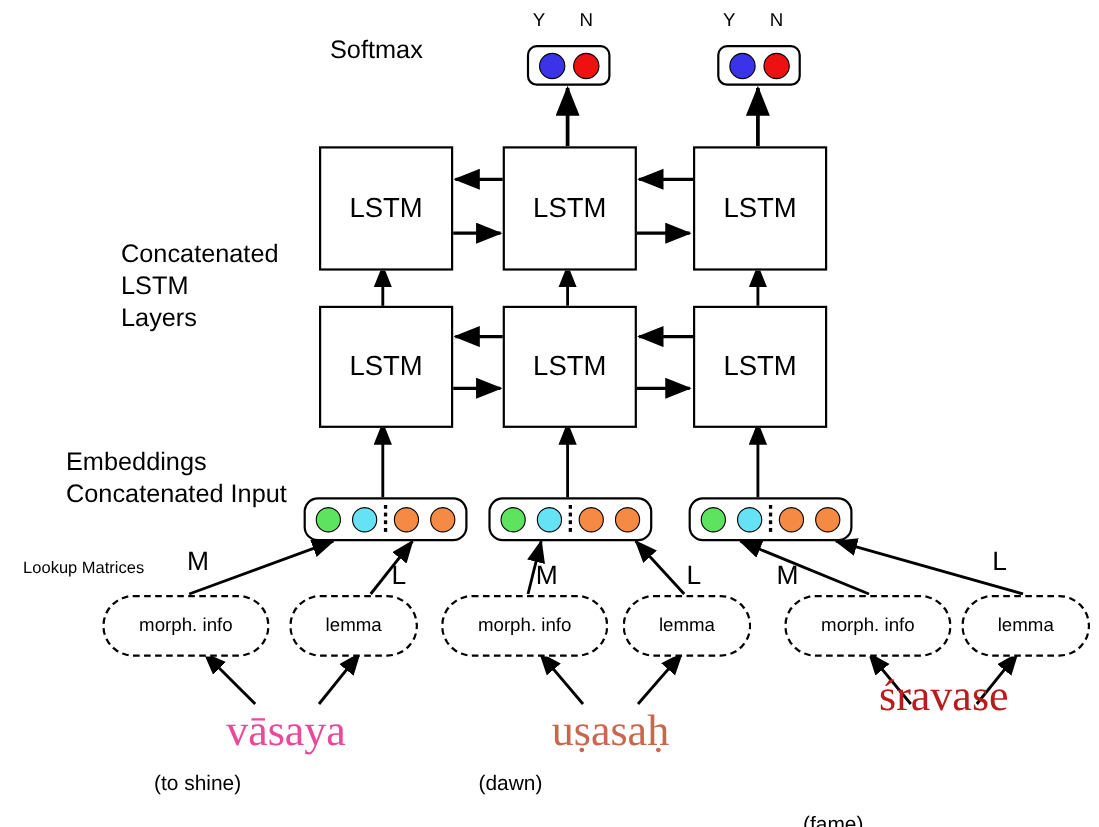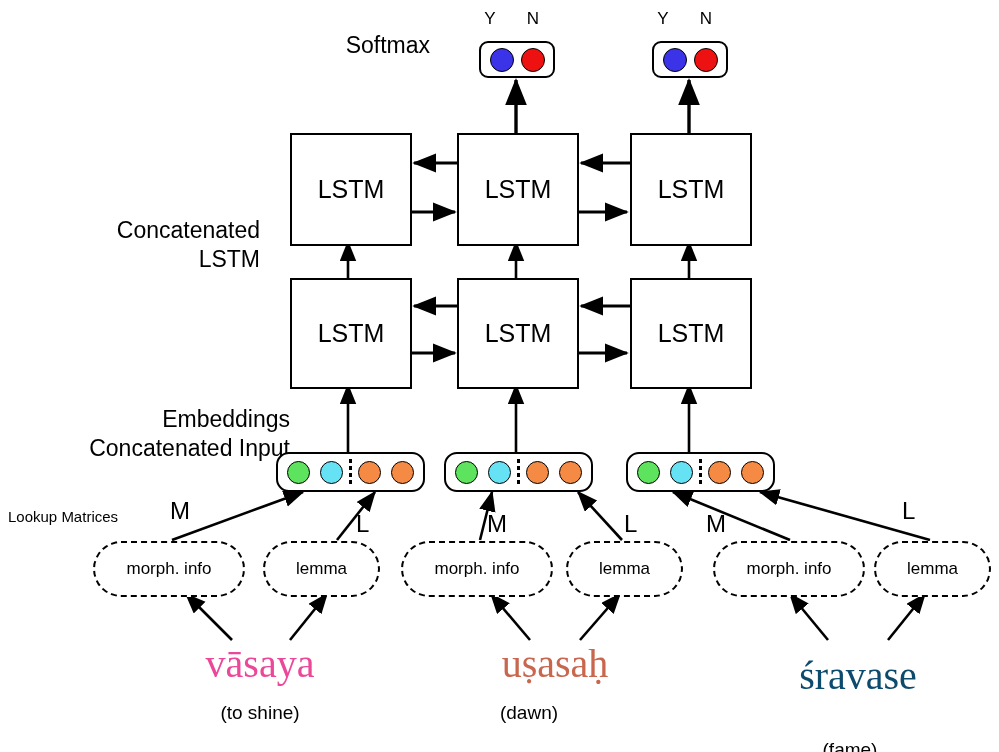--- a/index.html
+++ b/index.html
@@ -2,22 +2,22 @@
 <html><head>
 <meta charset="utf-8">
 <style>
   html,body{margin:0;padding:0;background:#fff;}
   body{width:999px;height:752px;font-family:"Liberation Sans",sans-serif;color:#000;overflow:hidden;}
   #stage{position:relative;width:999px;height:752px;background:#fff;}
 
   
   .lbl{position:absolute;white-space:pre;color:#000;}
   .lbl-multiline{position:absolute;color:#000;text-align:center;line-height:1.22;}
-  .side-label{font-size:23px;text-align:right;line-height:1.25;}
-  .small-label{font-size:15px;}
+  .side-label{font-size:23px;text-align:left;line-height:1.25;}
+  .small-label{font-size:15px;margin-left:13px;}
   .yn{font-size:17px;text-align:center;}
   .ml{font-size:24px;}
 
   
   .lstm{position:absolute;border:2.2px solid #000;background:#fff;
         display:flex;align-items:center;justify-content:center;
         font-size:25px;font-family:"Liberation Sans",sans-serif;color:#000;}
 
   
   .softmax{position:absolute;border:2.2px solid #000;border-radius:9px;background:#fff;
@@ -33,21 +33,21 @@
            background-size:3px 7px;background-repeat:repeat-y;}
 
   
   .lookup{position:absolute;border:2.4px dashed #000;border-radius:28px;background:#fff;
           display:flex;align-items:center;justify-content:center;
           font-size:17px;color:#000;}
 
   
   .sans{position:absolute;font-family:"Liberation Serif",serif;font-size:40px;
         text-align:center;white-space:nowrap;}
-  .gloss{position:absolute;font-size:19px;text-align:center;white-space:nowrap;color:#000;}
+  .gloss{position:absolute;font-size:19px;text-align:left;white-space:nowrap;color:#000;}
 
   
   #arrows{position:absolute;left:0;top:0;width:999px;height:752px;pointer-events:none;}
 </style>
 </head>
 <body>
 
 <div id="stage">
 
   <svg id="arrows" viewBox="0 0 999 752">
@@ -116,20 +116,21 @@
   <div class="lbl yn" style="left:652px;top:9px;width:22px;">Y</div>
   <div class="lbl yn" style="left:695px;top:9px;width:22px;">N</div>
   <div class="softmax" style="left:652px;top:41px;width:72px;height:33px;">
     <span class="sm-dot" style="background:#3a33e8;"></span>
     <span class="sm-dot" style="background:#ee1111;"></span>
   </div>
 
   <div class="lbl-multiline side-label" style="left:110px;top:216px;width:150px;">
     <div>Concatenated</div>
     <div>LSTM</div>
+    <div>Layers</div>
   </div>
 
   <div class="lstm" style="left:290px;top:133px;width:118px;height:109px;">LSTM</div>
   <div class="lstm" style="left:457px;top:133px;width:118px;height:109px;">LSTM</div>
   <div class="lstm" style="left:630px;top:133px;width:118px;height:109px;">LSTM</div>
 
   <div class="lstm" style="left:290px;top:278px;width:118px;height:107px;">LSTM</div>
   <div class="lstm" style="left:457px;top:278px;width:118px;height:107px;">LSTM</div>
   <div class="lstm" style="left:630px;top:278px;width:118px;height:107px;">LSTM</div>
 
@@ -179,18 +180,18 @@
   <div class="lookup" style="left:401px;top:541px;width:148px;height:52px;">morph. info</div>
   <div class="lookup" style="left:566px;top:541px;width:113px;height:52px;">lemma</div>
 
   <div class="lookup" style="left:713px;top:541px;width:148px;height:52px;">morph. info</div>
   <div class="lookup" style="left:874px;top:541px;width:113px;height:52px;">lemma</div>
 
   <div class="sans" style="left:140px;top:640px;width:240px;color:#ec4899;">vāsaya</div>
   <div class="gloss" style="left:140px;top:702px;width:240px;">(to shine)</div>
 
   <div class="sans" style="left:435px;top:640px;width:240px;color:#c8664e;">uṣasaḥ</div>
-  <div class="gloss" style="left:409px;top:702px;width:240px;">(dawn)</div>
+  <div class="gloss" style="left:435px;top:702px;width:240px;">(dawn)</div>
 
-  <div class="sans" style="left:738px;top:652px;width:240px;color:#0c4a6e;">śravase</div>
+  <div class="sans" style="left:738px;top:608px;width:240px;color:#b91c1c;">śravase</div>
   <div class="gloss" style="left:730px;top:702px;width:240px;margin-top:37px;">(fame)</div>
 
 </div>
 
 </body></html>

